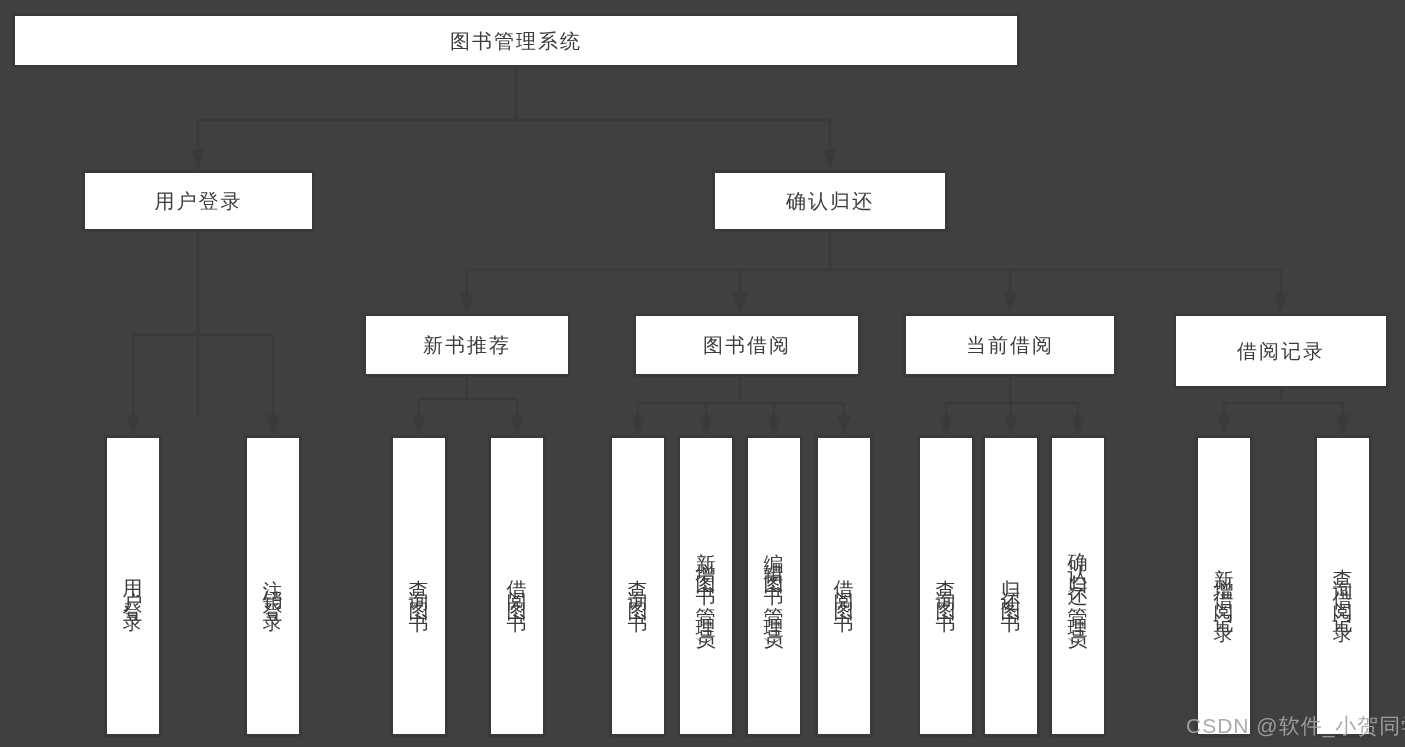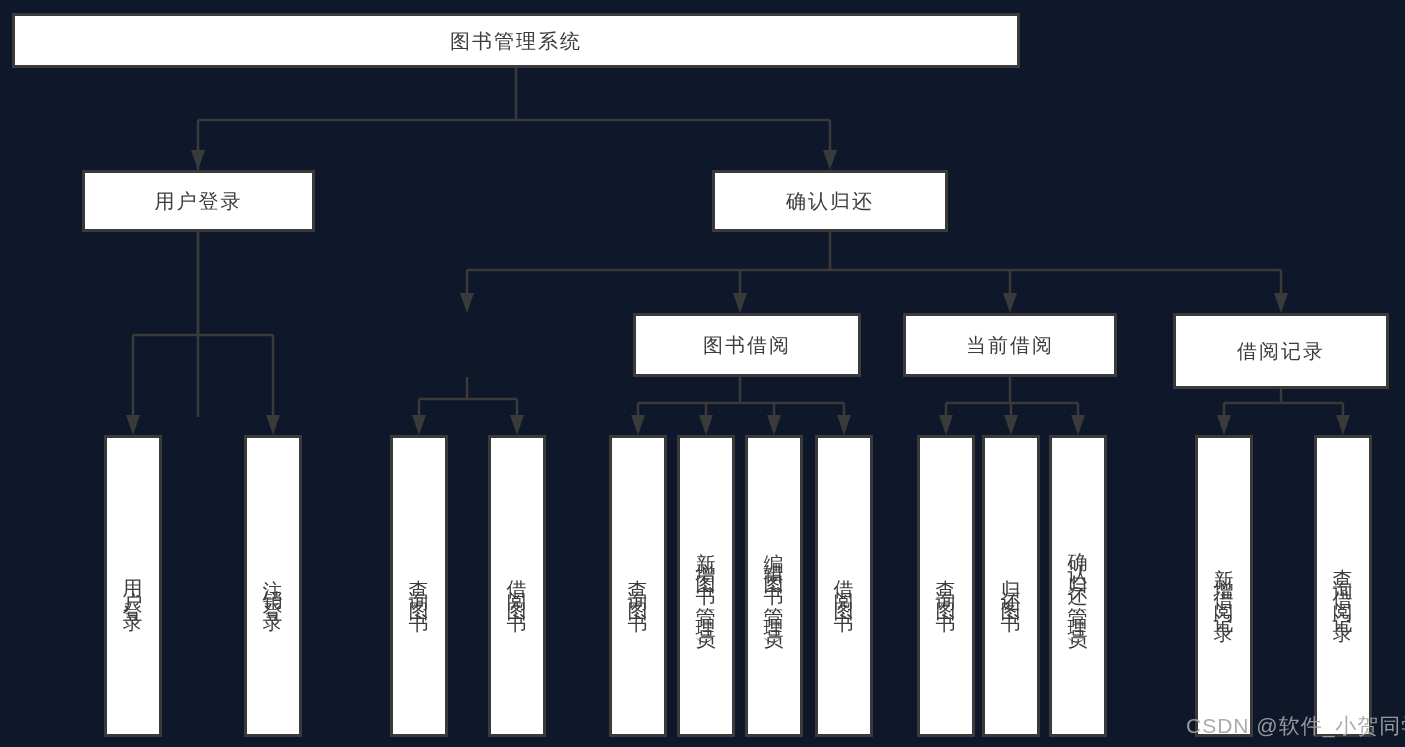--- a/index.html
+++ b/index.html
@@ -1,19 +1,19 @@
 <!DOCTYPE html>
 <html><head>
 <meta charset="utf-8">
 <style>
   html,body{margin:0;padding:0;background:#fff;}
   .canvas{
     position:relative;
     width:1405px;height:747px;
-    background:#0f172a;
+    background:#404040;
     overflow:hidden;
     font-family:"Liberation Sans", sans-serif;
   }
   .edges{position:absolute;left:0;top:0;width:1405px;height:747px;}
   .node{
     position:absolute;
     box-sizing:border-box;
     background:#ffffff;
     border:3px solid #3a3a3a;
     display:flex;
@@ -141,20 +141,23 @@
     <span>图书管理系统</span>
   </div>
 
   <div class="node h" style="left:82px;top:170px;width:233px;height:62px;">
     <span>用户登录</span>
   </div>
   <div class="node h" style="left:712px;top:170px;width:236px;height:62px;">
     <span>确认归还</span>
   </div>
 
+  <div class="node h" style="left:363px;top:313px;width:208px;height:64px;">
+    <span>新书推荐</span>
+  </div>
   <div class="node h" style="left:633px;top:313px;width:228px;height:64px;">
     <span>图书借阅</span>
   </div>
   <div class="node h" style="left:903px;top:313px;width:214px;height:64px;">
     <span>当前借阅</span>
   </div>
   <div class="node h" style="left:1173px;top:313px;width:216px;height:76px;">
     <span>借阅记录</span>
   </div>
 

